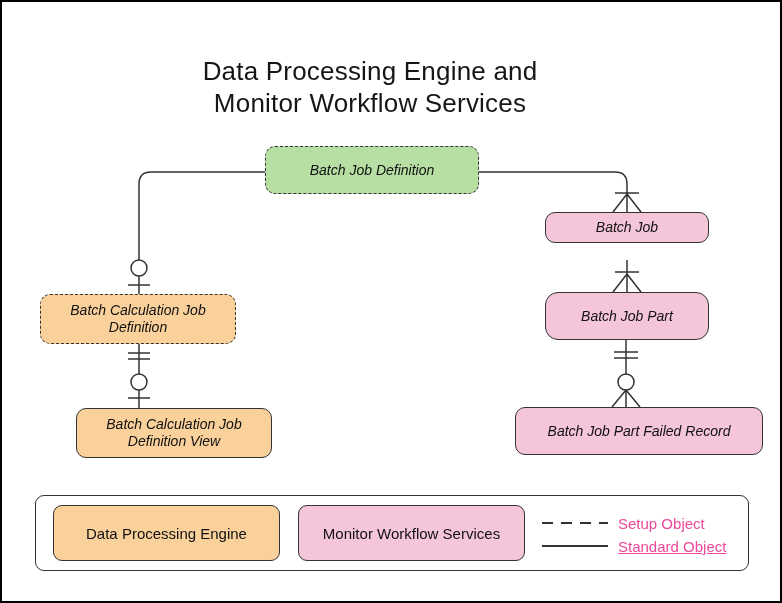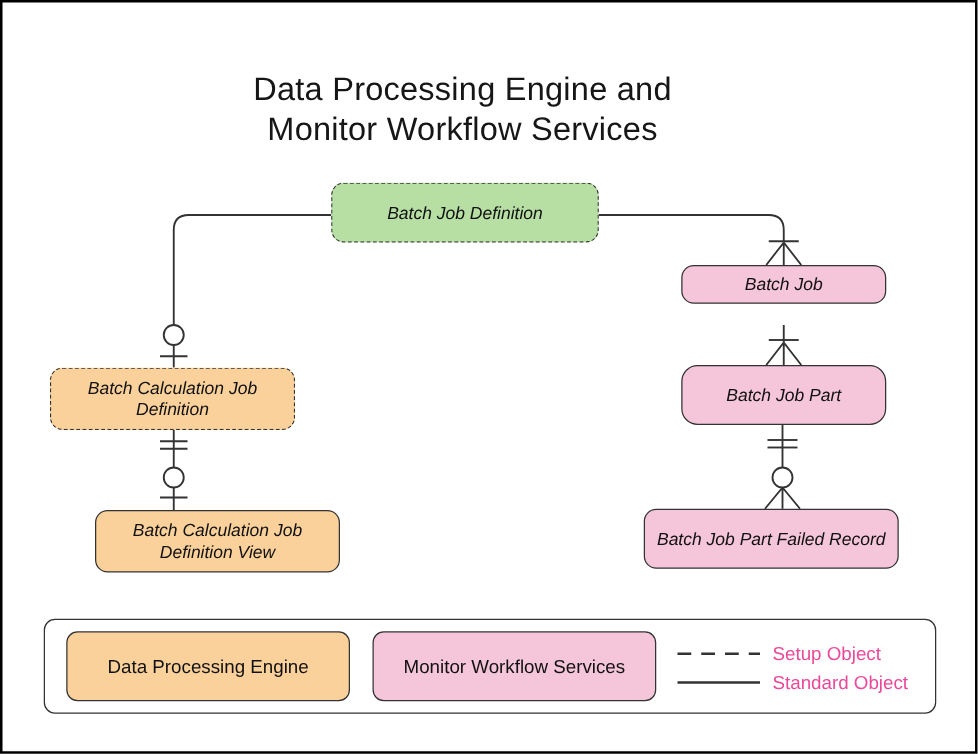--- a/index.html
+++ b/index.html
@@ -34,21 +34,21 @@
     position:absolute;display:flex;align-items:center;justify-content:center;
     font-size:15px;color:#111;border:1.6px solid #333;border-radius:9px;
     box-sizing:border-box;z-index:3;
   }
   .sw-orange{left:51px;top:503px;width:227px;height:56px;}
   .sw-pink{left:296px;top:503px;width:227px;height:56px;}
   .legend-label{
     position:absolute;left:616px;font-size:15px;line-height:18px;color:#ec4899;z-index:3;
   }
   .lbl-setup{top:513px;}
-  .lbl-standard{top:536px;}
+  .lbl-standard{top:536px;text-decoration:underline;}
 </style>
 </head>
 <body>
 
 <div class="title">
   <div>Data Processing Engine and</div>
   <div>Monitor Workflow Services</div>
 </div>
 
 <svg id="wires" width="782" height="603" viewBox="0 0 782 603">
@@ -110,21 +110,21 @@
 </div>
 
 <div class="node pink" style="left:543px;top:210px;width:164px;height:31px;">
   <span>Batch Job</span>
 </div>
 
 <div class="node pink" style="left:543px;top:290px;width:164px;height:48px;border-radius:13px;">
   <span>Batch Job Part</span>
 </div>
 
-<div class="node pink" style="left:513px;top:405px;width:204px;height:48px;text-align:center;">
+<div class="node pink" style="left:513px;top:405px;width:248px;height:48px;text-align:center;">
   <span>Batch Job Part Failed Record</span>
 </div>
 
 <div class="legend-box"></div>
 
 <div class="legend-swatch orange sw-orange">
   <span>Data Processing Engine</span>
 </div>
 
 <div class="legend-swatch pink sw-pink">

